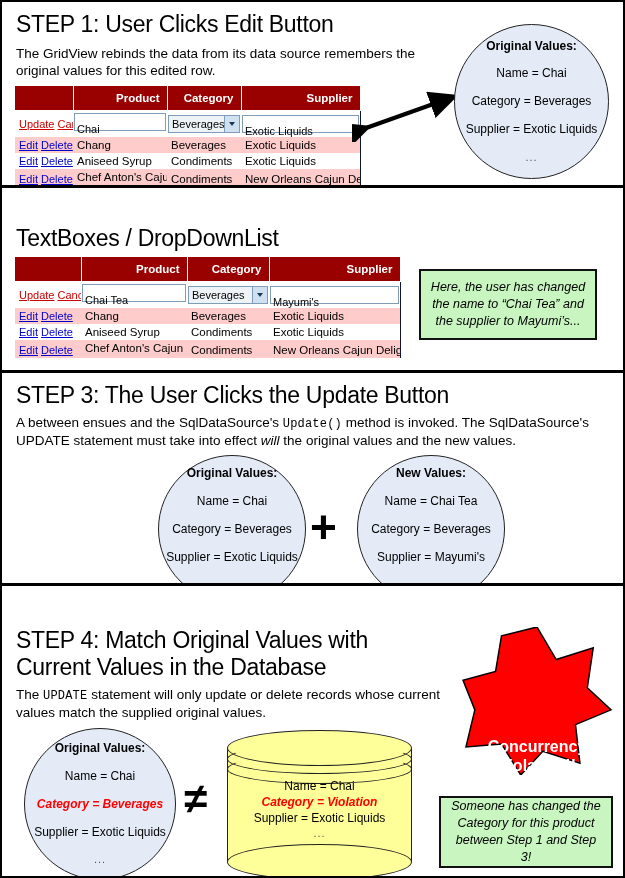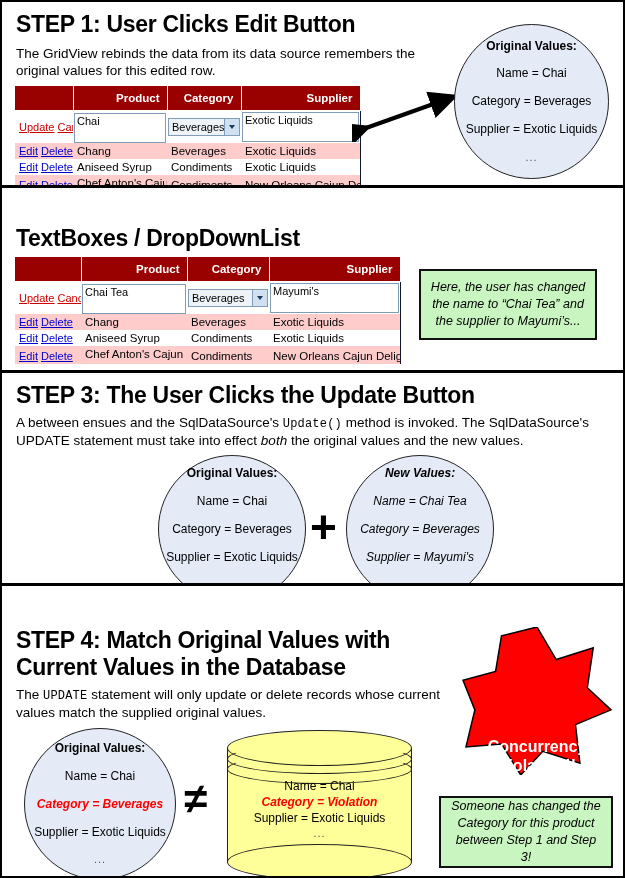--- a/index.html
+++ b/index.html
@@ -11,43 +11,43 @@
     color:#000;
     overflow:hidden;
   }
   #page { position:relative; width:625px; height:878px; background:#fff;
           border:2px solid #000; }
 
   .step { position:absolute; left:0; width:621px; background:#fff;
           border-bottom:3px solid #000; overflow:hidden; }
   .step:last-of-type { border-bottom:none; }
 
-  .step-title { font-size:23px; font-weight:bold; letter-spacing:-0.3px;
+  .step-title { font-size:23px; font-weight:normal; letter-spacing:-0.3px;
                 line-height:1.08; margin:0; padding:0; }
   .step-desc { font-size:13.5px; line-height:1.28; margin-top:3px; }
   .mono { font-family:"Liberation Mono", monospace; font-size:12px; letter-spacing:0.2px;}
   .ital { font-style:italic; }
 
   
   .gv { border-collapse:collapse; font-size:11.5px; table-layout:fixed;
         font-family:"Liberation Sans", sans-serif; background:#0f172a; }
   .gv th { background:#990000; color:#fff; font-weight:bold; font-size:11.5px;
            text-align:right; padding:6px 7px 6px 4px; border:1px solid #fff;
            vertical-align:middle; }
   .gv th.c0 { border-left:none; }
   .gv td { padding:2px 4px; border:none; vertical-align:middle;
            white-space:nowrap; overflow:hidden; }
   .gv tr.edit-row td { background:#ffffff; height:26px; padding-top:1px; padding-bottom:1px;}
   .gv tr.alt td { background:#ffcccc; }
   .gv tr.norm td { background:#ffffff; }
   .cmd-edit { color:#0000cc; text-decoration:underline; cursor:pointer; }
   .cmd-upd { color:#cc0000; text-decoration:underline; cursor:pointer; }
-  .txtbox { width:100%; height:30px; border:1px solid #7f9db9; background:#fff;
+  .txtbox { width:100%; height:18px; border:1px solid #7f9db9; background:#fff;
             font-size:11px; font-family:"Liberation Sans",sans-serif;
-            padding:0 2px; line-height:15px; color:#000; display:block; }
+            padding:8px 2px; line-height:15px; color:#000; display:block; }
   .ddl { position:relative; width:100%; height:18px; border:1px solid #7f9db9;
          background:#eef3f8; font-size:11px; line-height:16px; padding:0 18px 0 3px;
          display:block; color:#000; }
   .ddl .arrowbox { position:absolute; right:0; top:0; width:15px; height:16px;
                    background:#cfe0f0; border-left:1px solid #7f9db9;
                    display:flex; align-items:center; justify-content:center; }
   .ddl .arrowbox i { width:0;height:0;border-left:3px solid transparent;
                      border-right:3px solid transparent;border-top:4px solid #1a3a5a; display:block;}
 
   
@@ -252,34 +252,34 @@
         </tr>
       </tbody>
     </table>
 
     <div class="callout" style="position:absolute;left:417px;top:81px;width:178px;height:71px;">Here, the user has changed the name to “Chai Tea” and the supplier to Mayumi’s...</div>
   </div>
 
   <div class="step" style="top:371px; height:213px;">
     <div class="step-title" style="position:absolute;left:14px;top:10px;">STEP 3: The User Clicks the Update Button</div>
     <div class="step-desc" style="position:absolute;left:14px;top:38px;width:596px;">
-      <span>A between ensues and the SqlDataSource's </span><span class="mono">Update()</span><span> method is invoked. The SqlDataSource's UPDATE statement must take into effect </span><span class="ital">both</span><span> the original values and the new values.</span>
+      <span>A between ensues and the SqlDataSource's </span><span class="mono">Update()</span><span> method is invoked. The SqlDataSource's UPDATE statement must take into effect </span><span class="ital">will</span><span> the original values and the new values.</span>
     </div>
 
     <div class="bubble" style="left:156px;top:82px;width:148px;height:148px;">
       <b>Original Values:</b>
       <span>Name = Chai</span>
       <span>Category = Beverages</span>
       <span>Supplier = Exotic Liquids</span>
       <span class="dots">...</span>
     </div>
 
     <div class="plus" style="left:308px;top:131px;">+</div>
 
-    <div class="bubble" style="left:344px;top:82px;width:148px;height:148px;font-style:italic;">
+    <div class="bubble" style="left:355px;top:82px;width:148px;height:148px;">
       <b>New Values:</b>
       <span>Name = Chai Tea</span>
       <span>Category = Beverages</span>
       <span>Supplier = Mayumi's</span>
       <span class="dots">...</span>
     </div>
   </div>
 
   <div class="step" style="top:616px; height:258px; border-bottom:none;">
     <div class="step-title" style="position:absolute;left:14px;top:10px;">STEP 4: Match Original Values with</div>

